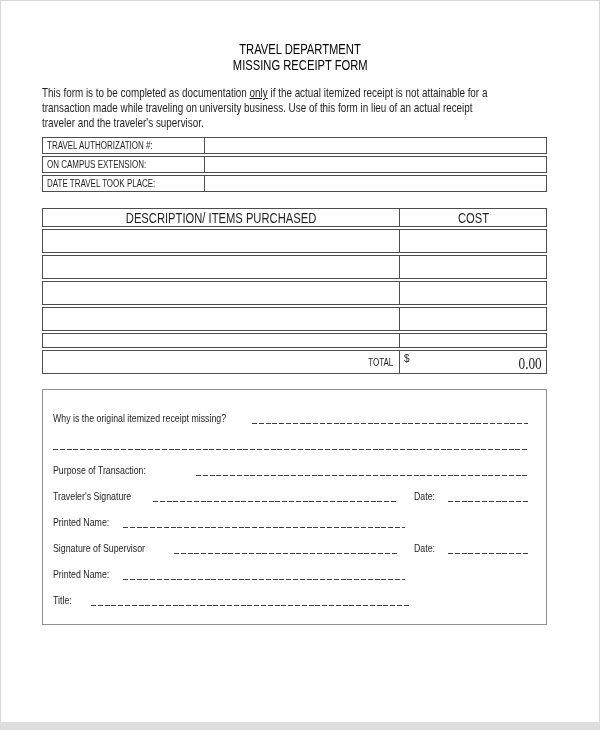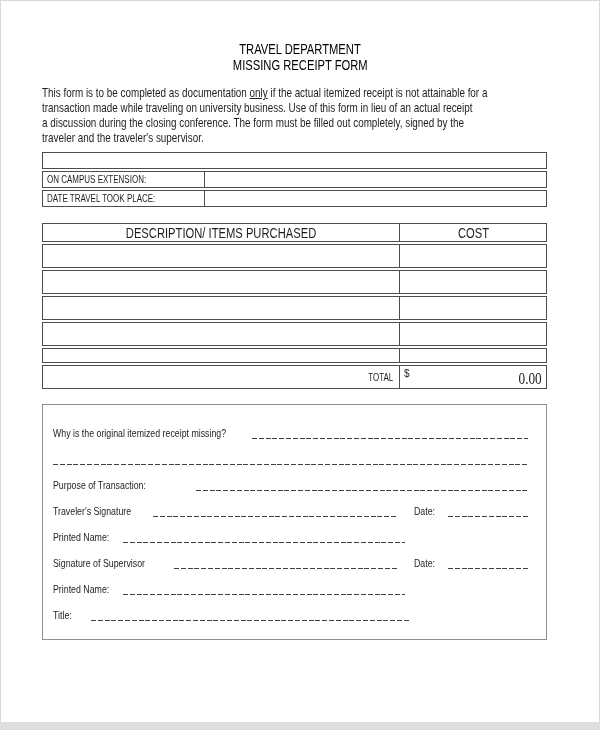--- a/index.html
+++ b/index.html
@@ -81,26 +81,28 @@
 <body>
 
 <div class="card">
 
   <div class="title-line"><span class="cond-c">TRAVEL DEPARTMENT</span></div>
   <div class="title-line"><span class="cond-c">MISSING RECEIPT FORM</span></div>
 
   <div class="intro">
     <div class="para-line"><span class="cond" style="transform:scaleX(0.76)"><span>This form is to be completed as documentation </span><span class="u">only</span><span> if the actual itemized receipt is not attainable for a</span></span></div>
     <div class="para-line"><span class="cond" style="transform:scaleX(0.76)">transaction made while traveling on university business. Use of this form in lieu of an actual receipt</span></div>
-    <div class="para-line"><span class="cond" style="transform:scaleX(0.76)">a discussion during the closing conference. The form must be filled out completely, signed by the</span></div>
     <div class="para-line"><span class="cond" style="transform:scaleX(0.76)">traveler and the traveler's supervisor.</span></div>
   </div>
 
   <div class="info-table">
     <div class="info-row">
+      <div class="info-label">
+          <span class="cond">TRAVEL AUTHORIZATION #:</span>
+        </div>
       <div class="info-value"></div>
     </div>
     <div class="info-row">
       <div class="info-label">
           <span class="cond">ON CAMPUS EXTENSION:</span>
         </div>
       <div class="info-value"></div>
     </div>
     <div class="info-row">
       <div class="info-label">

